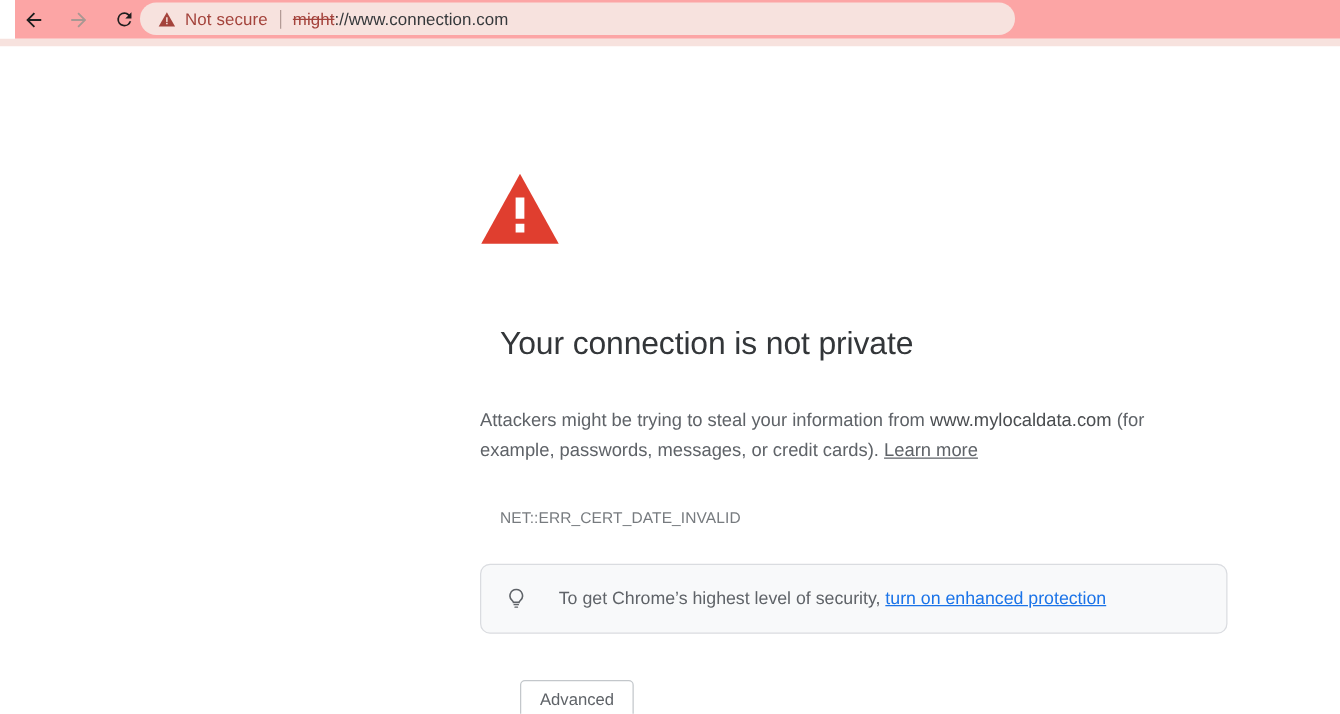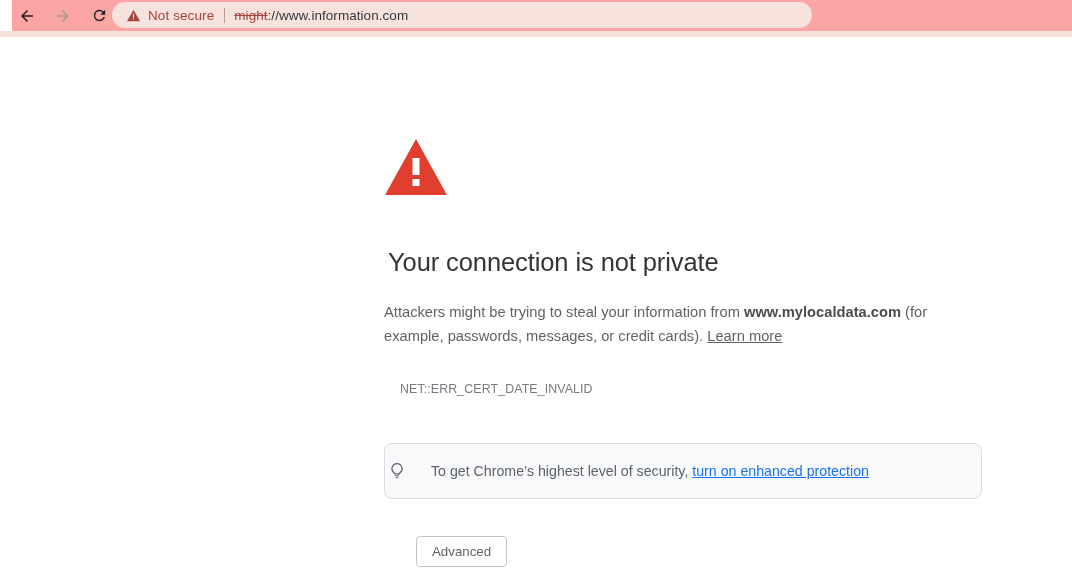--- a/index.html
+++ b/index.html
@@ -101,66 +101,66 @@
     width: 600px;
   }
 
   #error-triangle-icon {
     margin-top: 101px;
     width: 64px;
     height: 58px;
   }
 
   #error-heading {
-    margin: 4px;
+    margin: 16px;
     padding-top: 42px;
     font-size: 25.5px;
     font-weight: normal;
     color: #333639;
     line-height: 1.3;
     letter-spacing: -0.1px;
   }
 
   #error-paragraph {
     margin: 0;
     padding-top: 17px;
     font-size: 14.7px;
     line-height: 24px;
     color: #5f6368;
     width: 580px;
   }
   #error-paragraph .host {
-    font-weight: bold;
+    font-weight: normal;
     color: #4a4d50;
   }
   #learn-more-link {
     color: #5f6368;
     cursor: pointer;
   }
 
   #error-code {
     margin: 16px;
     padding-top: 18px;
     font-size: 12.4px;
     color: #777b7f;
     letter-spacing: 0.1px;
   }
 
   
   #enhanced-protection-box {
-    margin-top: 47px;
+    margin-top: 30px;
     width: 598px;
     height: 56px;
     box-sizing: border-box;
     background: #f8f9fa;
     border: 1px solid #dadce0;
     border-radius: 8px;
     display: flex;
     align-items: center;
-    padding-left: 0;
+    padding-left: 16px;
   }
   #lightbulb-icon {
     width: 24px;
     height: 24px;
     flex: none;
     display: flex;
     align-items: center;
     justify-content: center;
     margin-right: 22px;
   }
@@ -238,21 +238,21 @@
   <div id="omnibox">
     <span id="security-warning-icon">
       <svg width="15" height="15" viewBox="0 0 24 24">
         <path d="M12 3 1.5 21h21L12 3z" fill="#a4433c"></path>
         <rect x="11.05" y="9.3" width="1.9" height="6" fill="#f7e2de"></rect>
         <rect x="11.05" y="16.4" width="1.9" height="1.9" fill="#f7e2de"></rect>
       </svg>
     </span>
     <span id="not-secure-label">Not secure</span>
     <span id="omnibox-separator"></span>
-    <span id="url-text"><span id="url-scheme">might</span><span id="url-rest">://www.information.com</span></span>
+    <span id="url-text"><span id="url-scheme">might</span><span id="url-rest">://www.connection.com</span></span>
   </div>
 
 </div>
 <div id="toolbar-underline"></div>
 
 <div id="interstitial">
 
   <svg id="error-triangle-icon" viewBox="0 0 64 58">
     <path d="M32 1 63 57H1L32 1z" fill="#e03e2f"></path>
     <rect x="28.5" y="20" width="7" height="17" fill="#ffffff"></rect>

